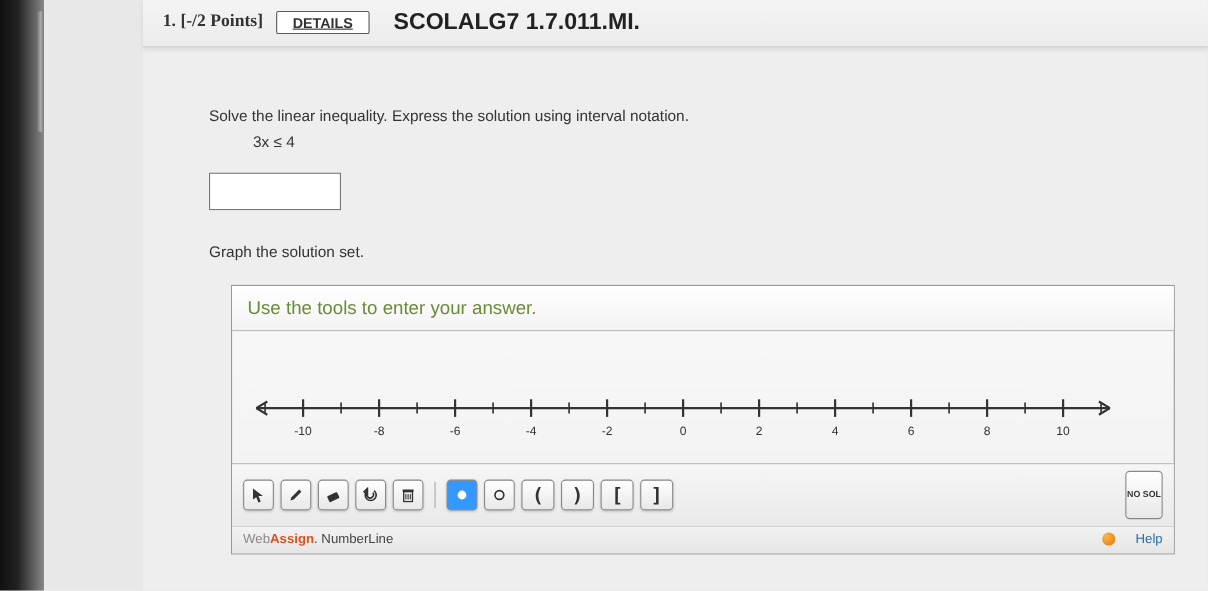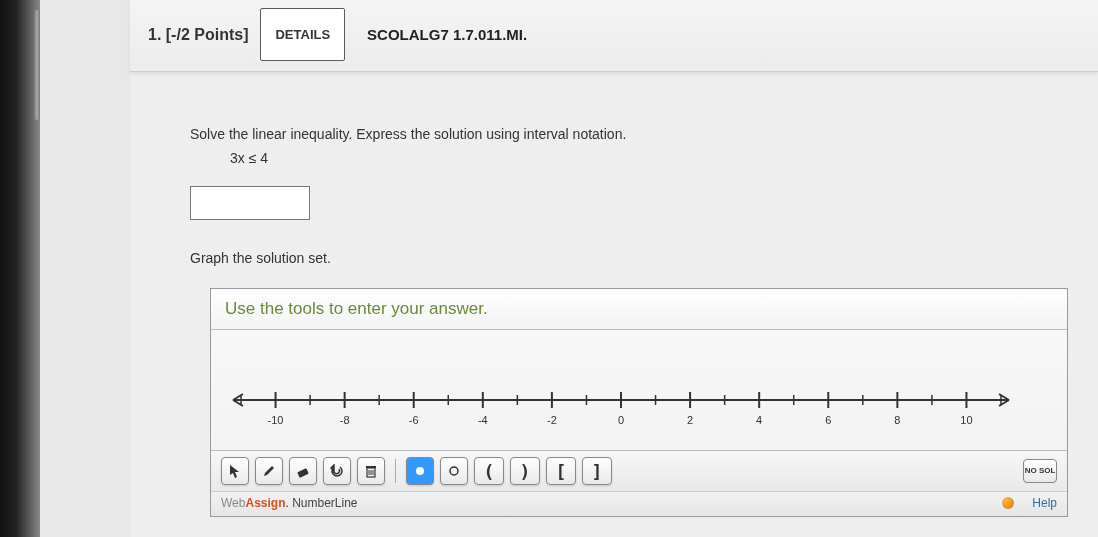--- a/index.html
+++ b/index.html
@@ -30,32 +30,33 @@
   }
   .header-row {
     display: flex;
     align-items: center;
     gap: 12px;
     padding: 8px 18px 10px 18px;
     background: linear-gradient(#f4f4f4, #ececec);
     border-bottom: 1px solid #ccc;
     box-shadow: 0 2px 4px rgba(0,0,0,0.08);
   }
-  .qnum { font-weight: bold; font-size: 16px; color: #333; }
+  .qnum { font-weight: bold; font-size: 16px; color: #333; font-family: Liberation Serif, serif; }
   .header-btn {
     border: 1px solid #5a5a5a;
     background: #fff;
     color: #333;
     font-weight: bold;
     font-size: 13px;
-    padding: 18px 14px;
+    padding: 2px 14px;
     border-radius: 2px;
     cursor: pointer;
-  }
-  .book-ref { font-weight: bold; font-size: 15px; color: #222; margin-left: 10px;}
+    text-decoration: underline;
+  }
+  .book-ref { font-weight: bold; font-size: 21px; color: #222; margin-left: 10px;}
   .content { padding: 20px 30px 10px 60px; color: #333; font-size: 14px; }
   .prompt { margin-bottom: 8px; margin-top: 34px; }
   .inequality { margin-left: 40px; margin-bottom: 20px; font-size: 14px; }
   .answer-box {
     width: 120px; height: 34px;
     border: 1px solid #777;
     background: #fff;
     margin-bottom: 30px;
     font-size: 14px;
     padding: 4px;
@@ -98,21 +99,21 @@
     cursor: pointer;
     box-shadow: 0 1px 2px rgba(0,0,0,0.15);
     font-family: monospace;
     font-size: 14px;
     font-weight: bold;
     color: #333;
   }
   .tool-btn.active { background: #3399ff; }
   .tool-btn.bracket { font-size: 18px; width: 30px; font-weight: bold; }
   .no-sol {
-    width: 34px; height: 24px;
+    width: 34px; height: 44px;
     border: 1px solid #888;
     border-radius: 4px;
     background: linear-gradient(#fff, #e8e8e8);
     font-size: 8px;
     font-weight: bold;
     display: flex; align-items: center; justify-content: center;
     text-align: center;
     line-height: 1;
     margin-left: auto;
     cursor: pointer;

